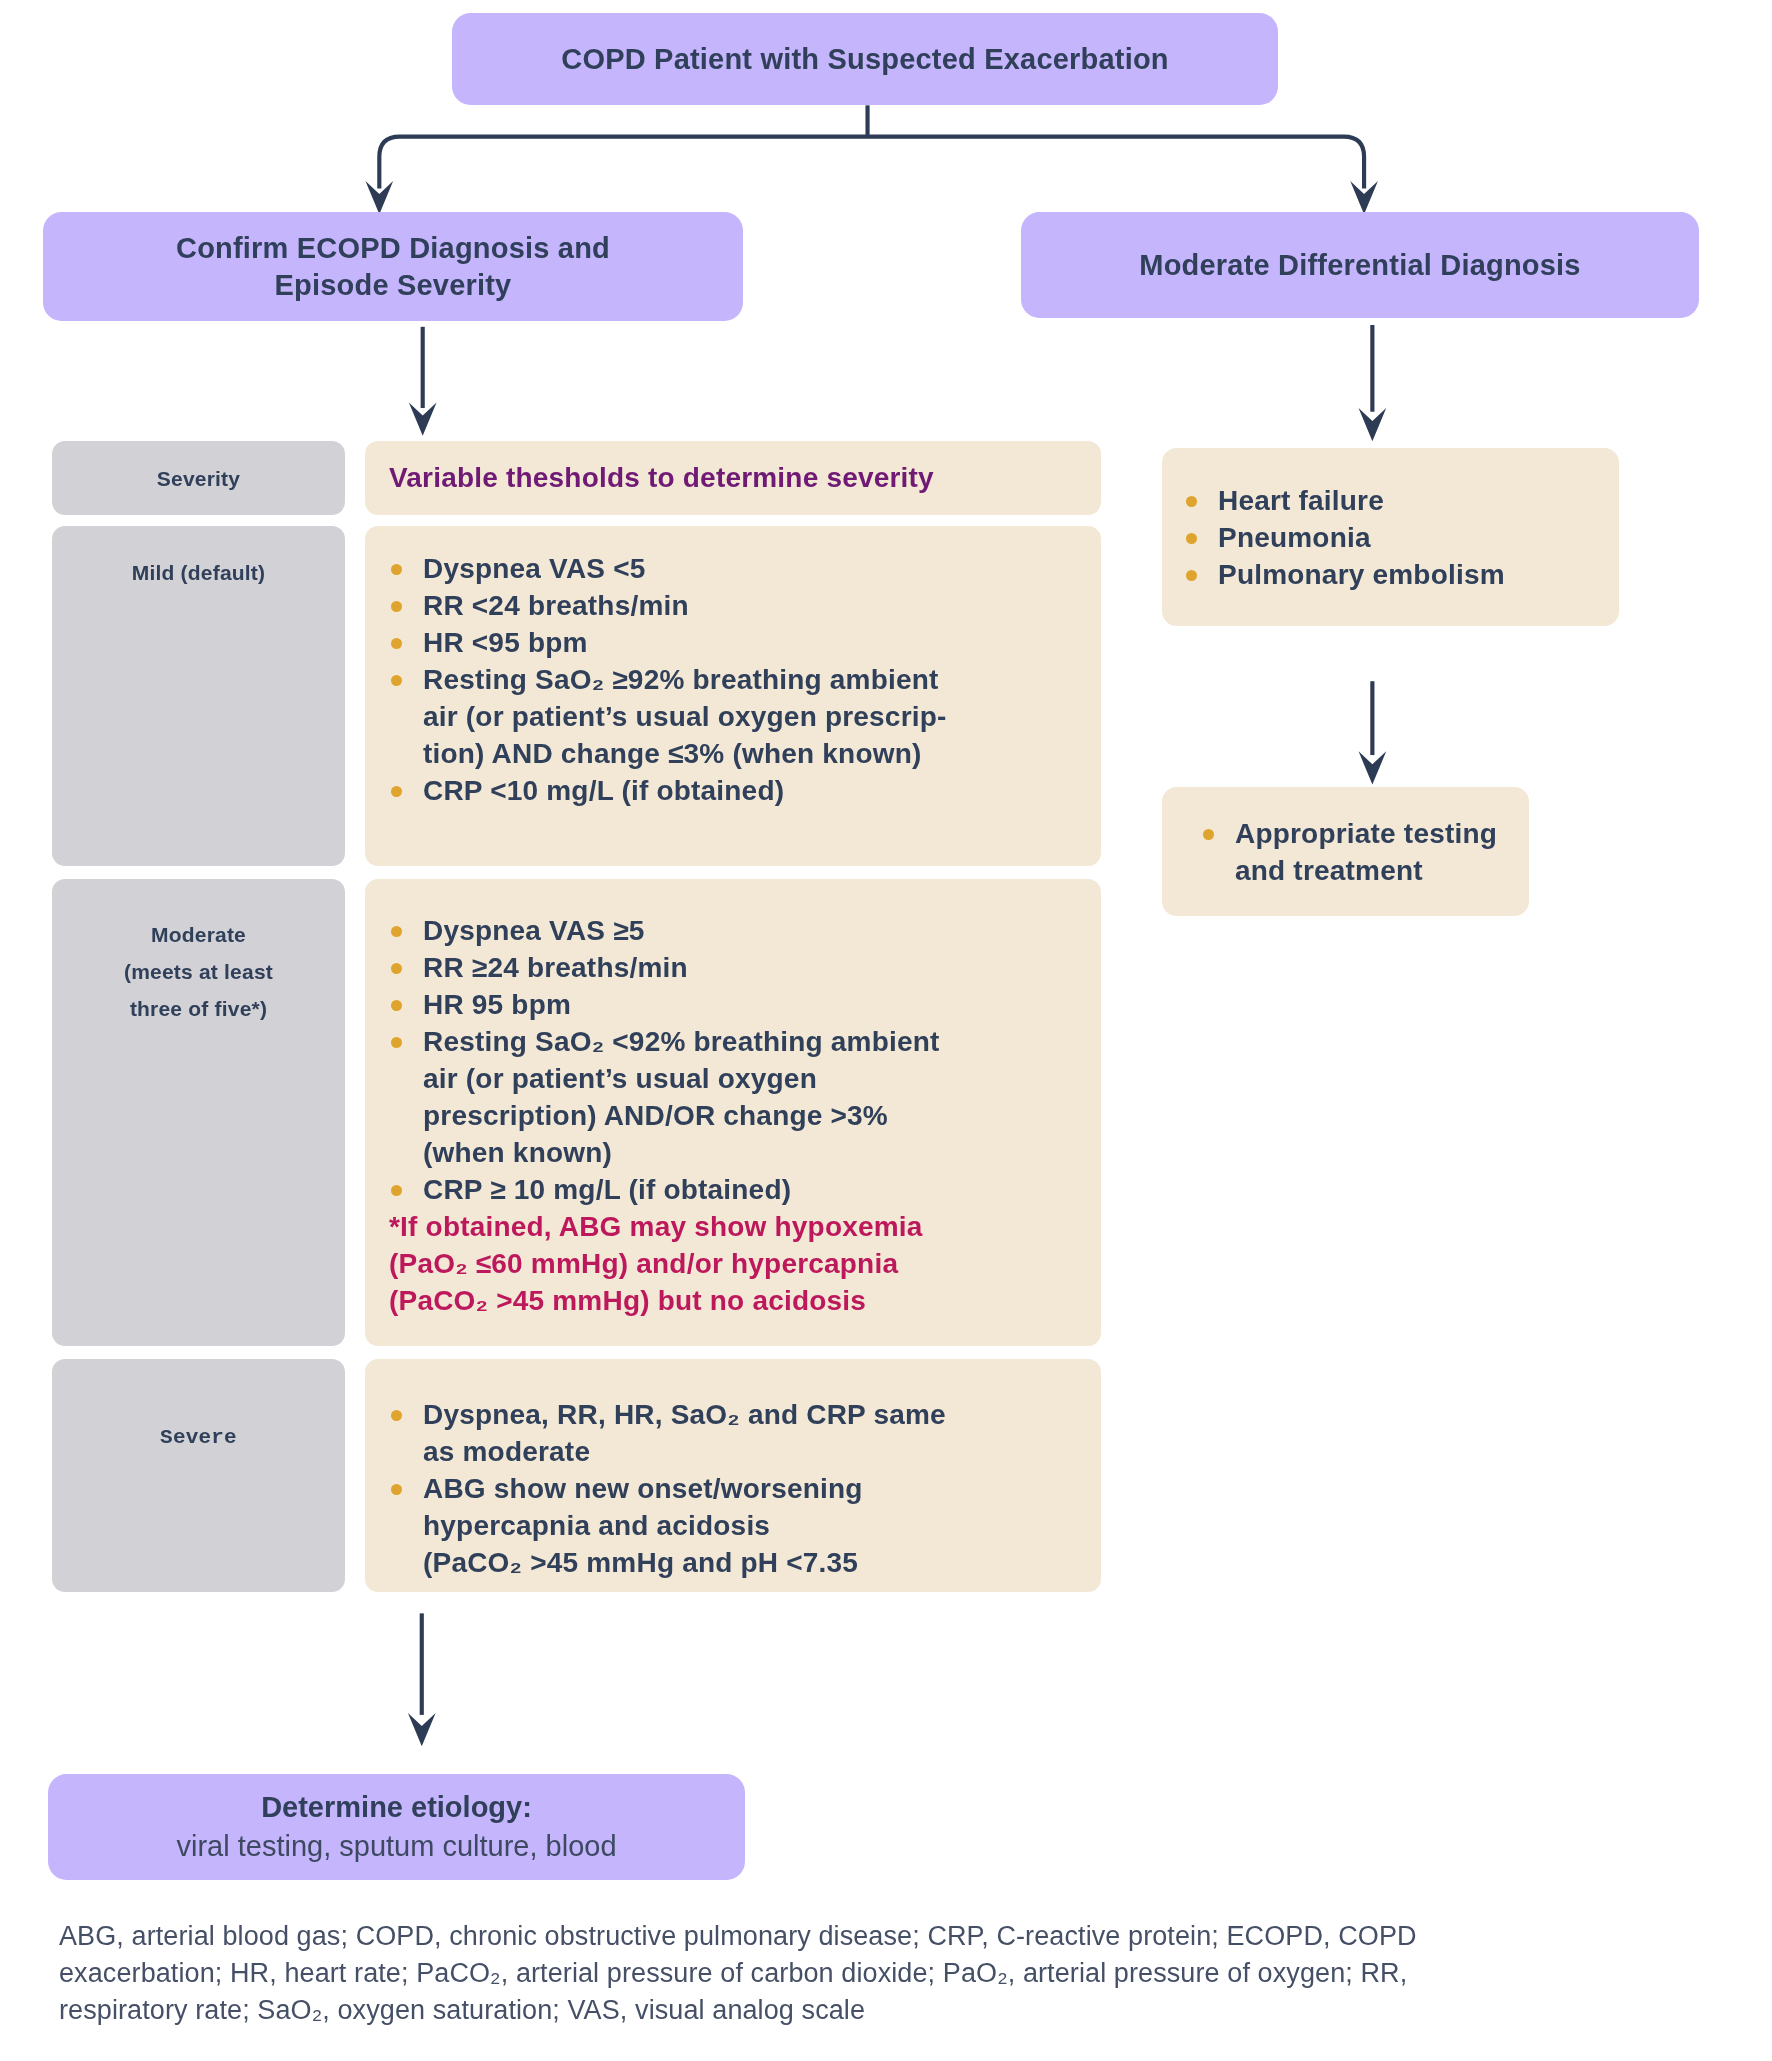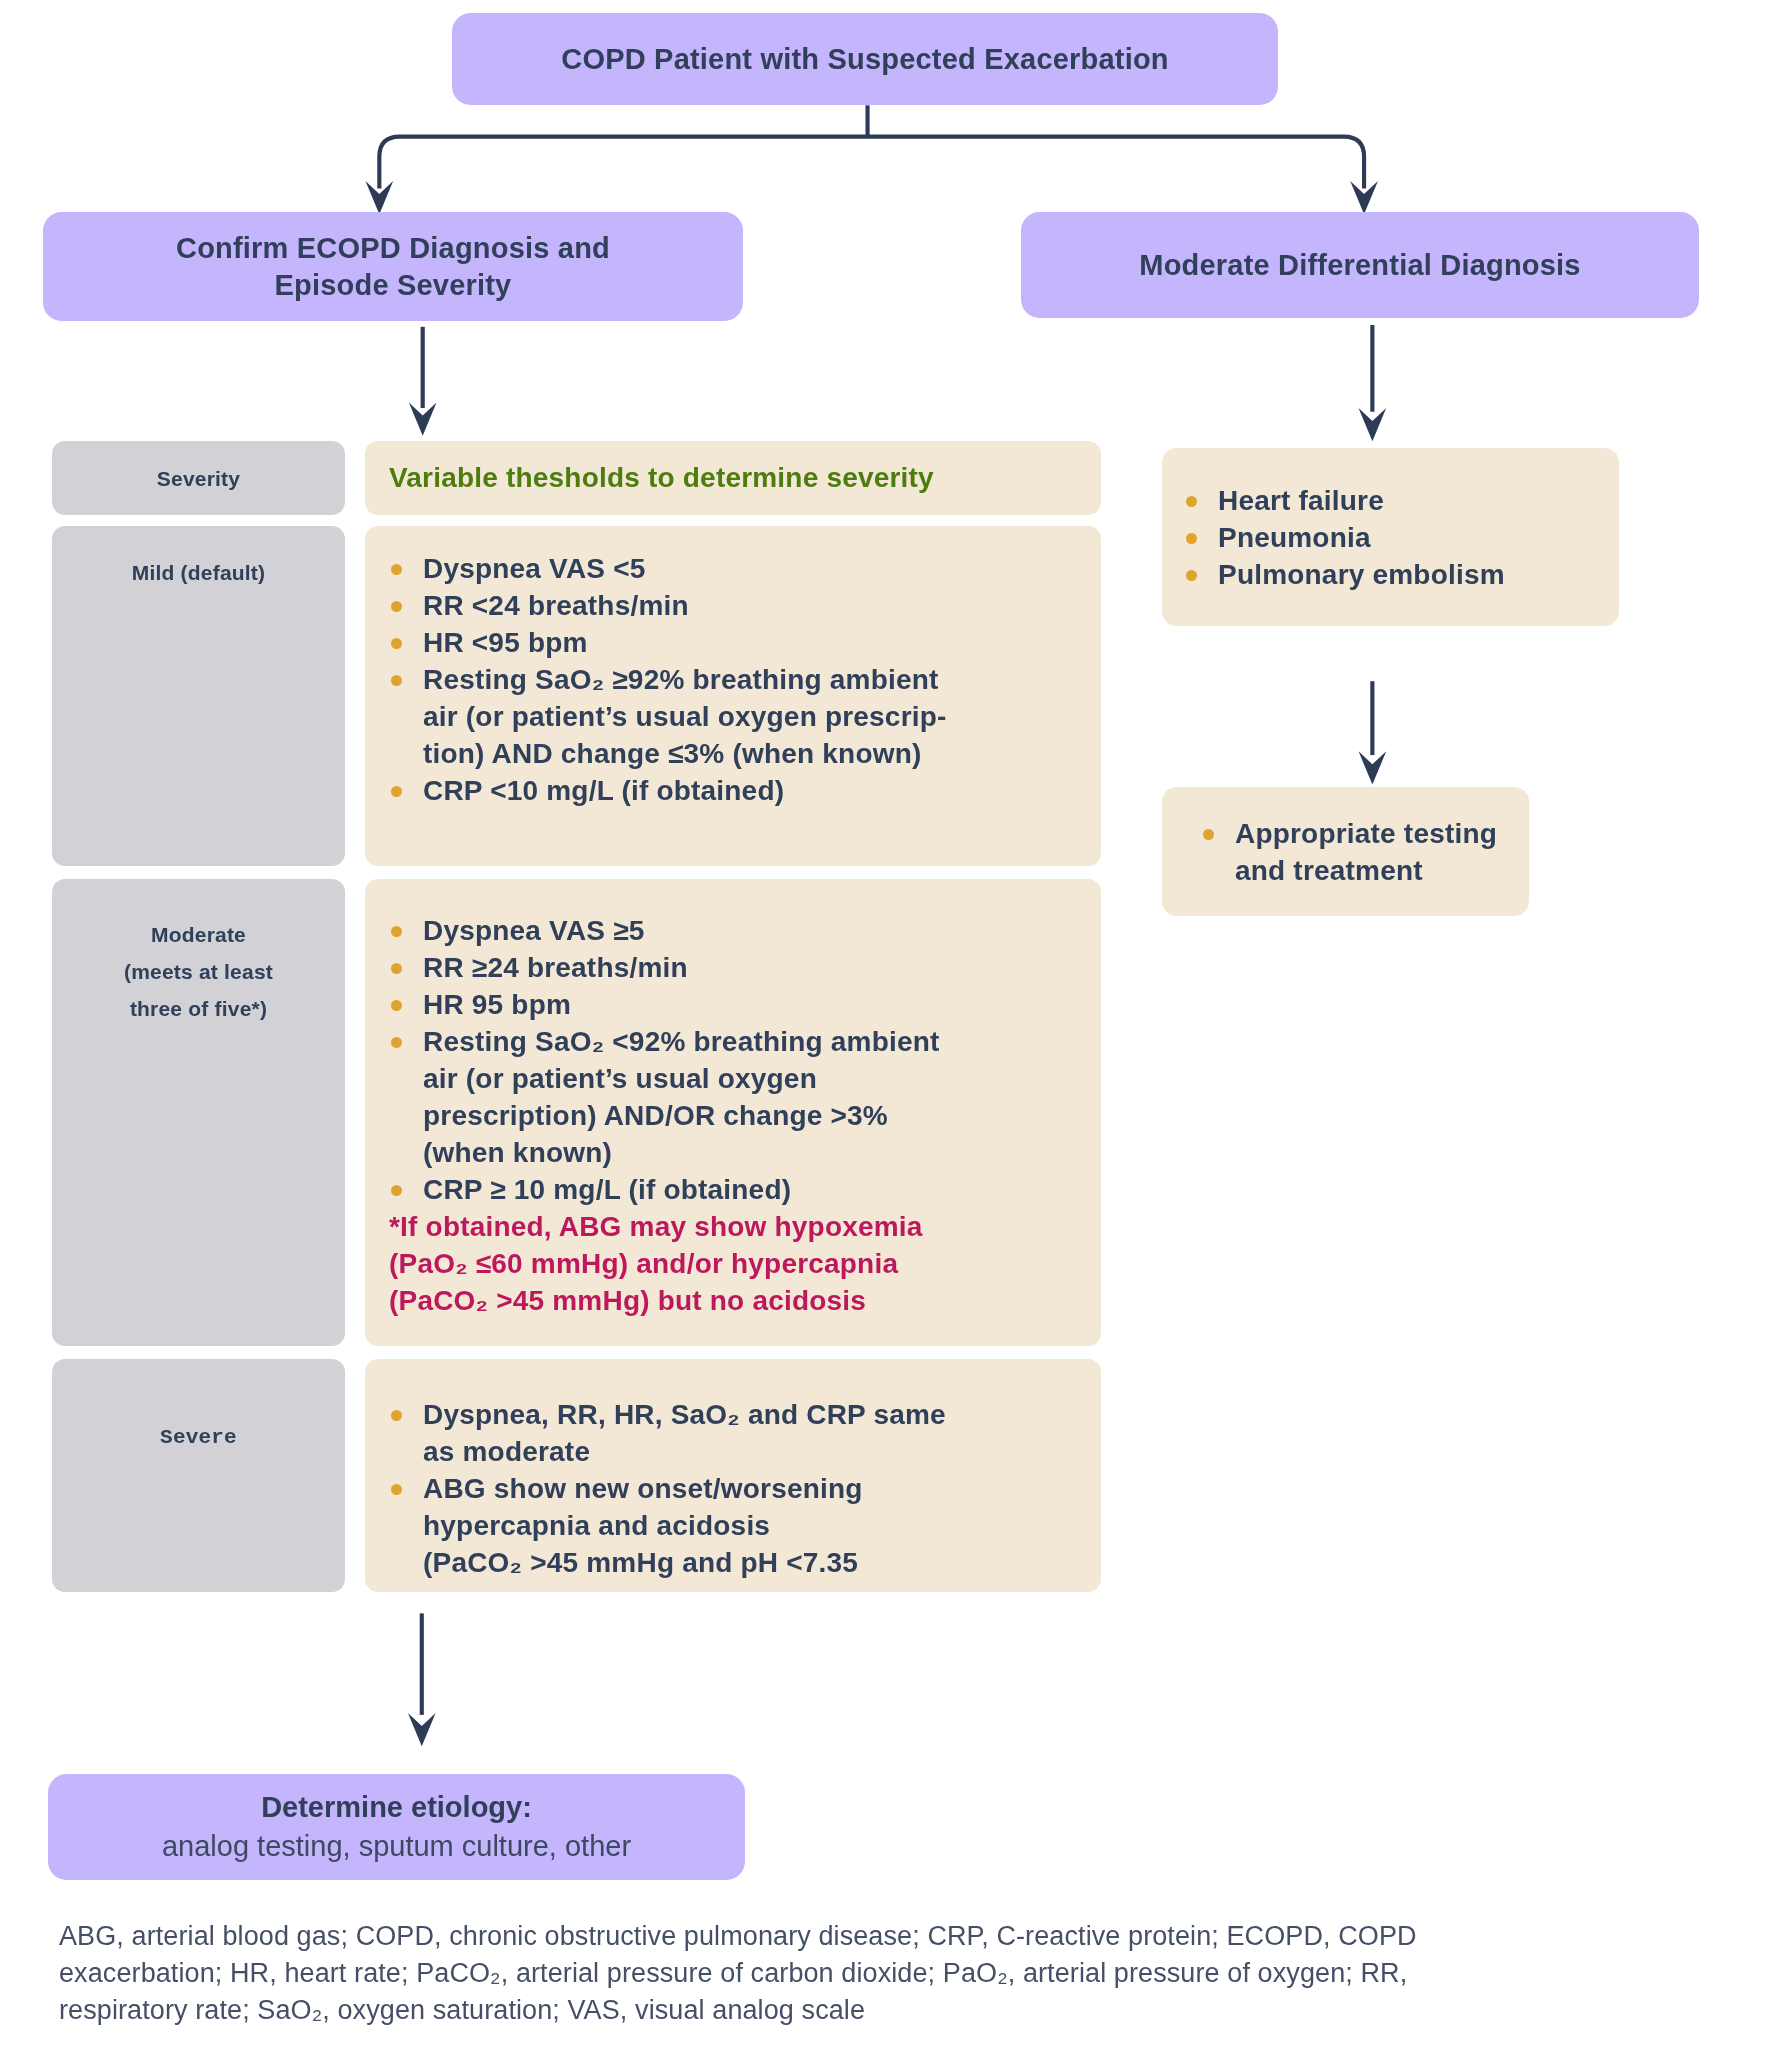--- a/index.html
+++ b/index.html
@@ -20,21 +20,21 @@
   .center-flex{display:flex;align-items:center;justify-content:center;}
   .title-text{
     font-weight:bold;font-size:29px;line-height:37px;
     text-align:center;white-space:pre-line;color:#31405a;letter-spacing:0.2px;
   }
   .label-text{
     font-weight:bold;font-size:21px;line-height:37px;
     text-align:center;white-space:pre-line;color:#31405a;letter-spacing:0.2px;
   }
   .header-desc-text{
-    font-weight:bold;font-size:28px;color:#4d7c0f;letter-spacing:0.2px;
+    font-weight:bold;font-size:28px;color:#701a75;letter-spacing:0.2px;
   }
   ul.bullets{list-style:none;margin:0;padding:0;}
   ul.bullets li{
     position:relative;
     padding-left:34px;
     font-weight:bold;font-size:28px;line-height:37px;
     color:#31405a;white-space:pre-line;letter-spacing:0.2px;
   }
   ul.bullets li::before{
     content:"";
@@ -157,21 +157,21 @@
 
   <div class="box cream" style="left:1162px;top:787px;width:367px;height:129px;display:flex;flex-direction:column;justify-content:center;padding-left:39px;">
     <ul class="bullets">
       <li>Appropriate testing
 and treatment</li>
     </ul>
   </div>
 
   <div class="box gray" style="left:48px;top:1774px;width:697px;height:106px;display:flex;flex-direction:column;justify-content:center;">
     <div class="etiology-title">Determine etiology:</div>
-    <div class="etiology-sub">analog testing, sputum culture, other</div>
+    <div class="etiology-sub">viral testing, sputum culture, blood</div>
   </div>
 
   <div class="footnote-text" style="left:59px;top:1918px;width:1661px;">ABG, arterial blood gas; COPD, chronic obstructive pulmonary disease; CRP, C-reactive protein; ECOPD, COPD
 exacerbation; HR, heart rate; PaCO₂, arterial pressure of carbon dioxide; PaO₂, arterial pressure of oxygen; RR,
 respiratory rate; SaO₂, oxygen saturation; VAS, visual analog scale</div>
 
 </div>
 
 
 </body></html>

